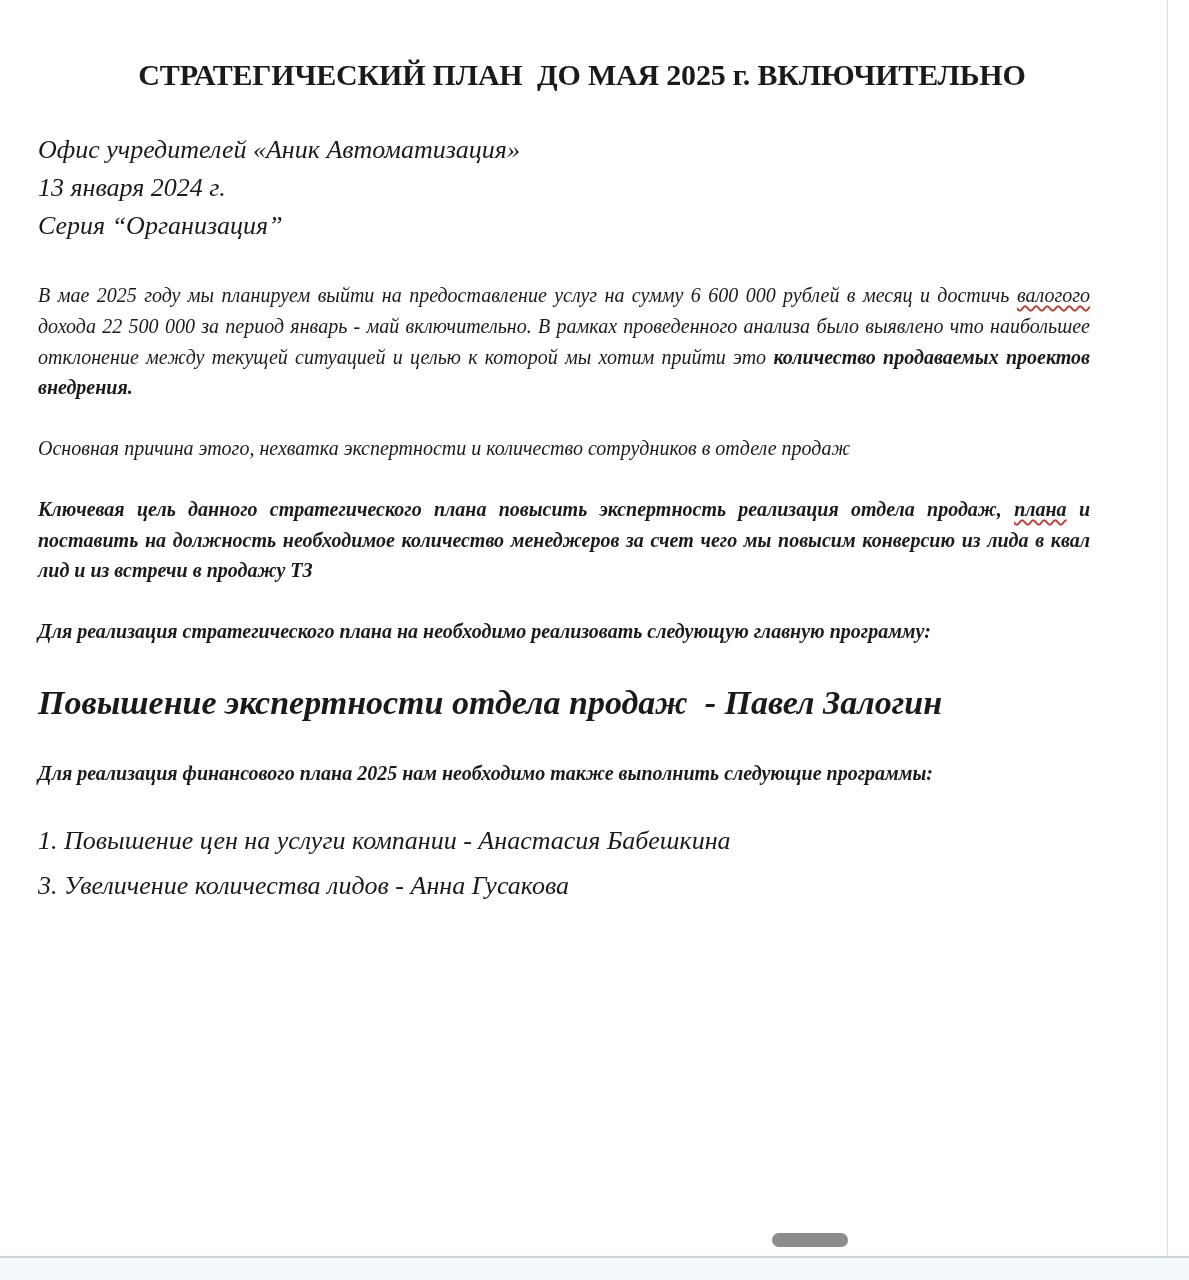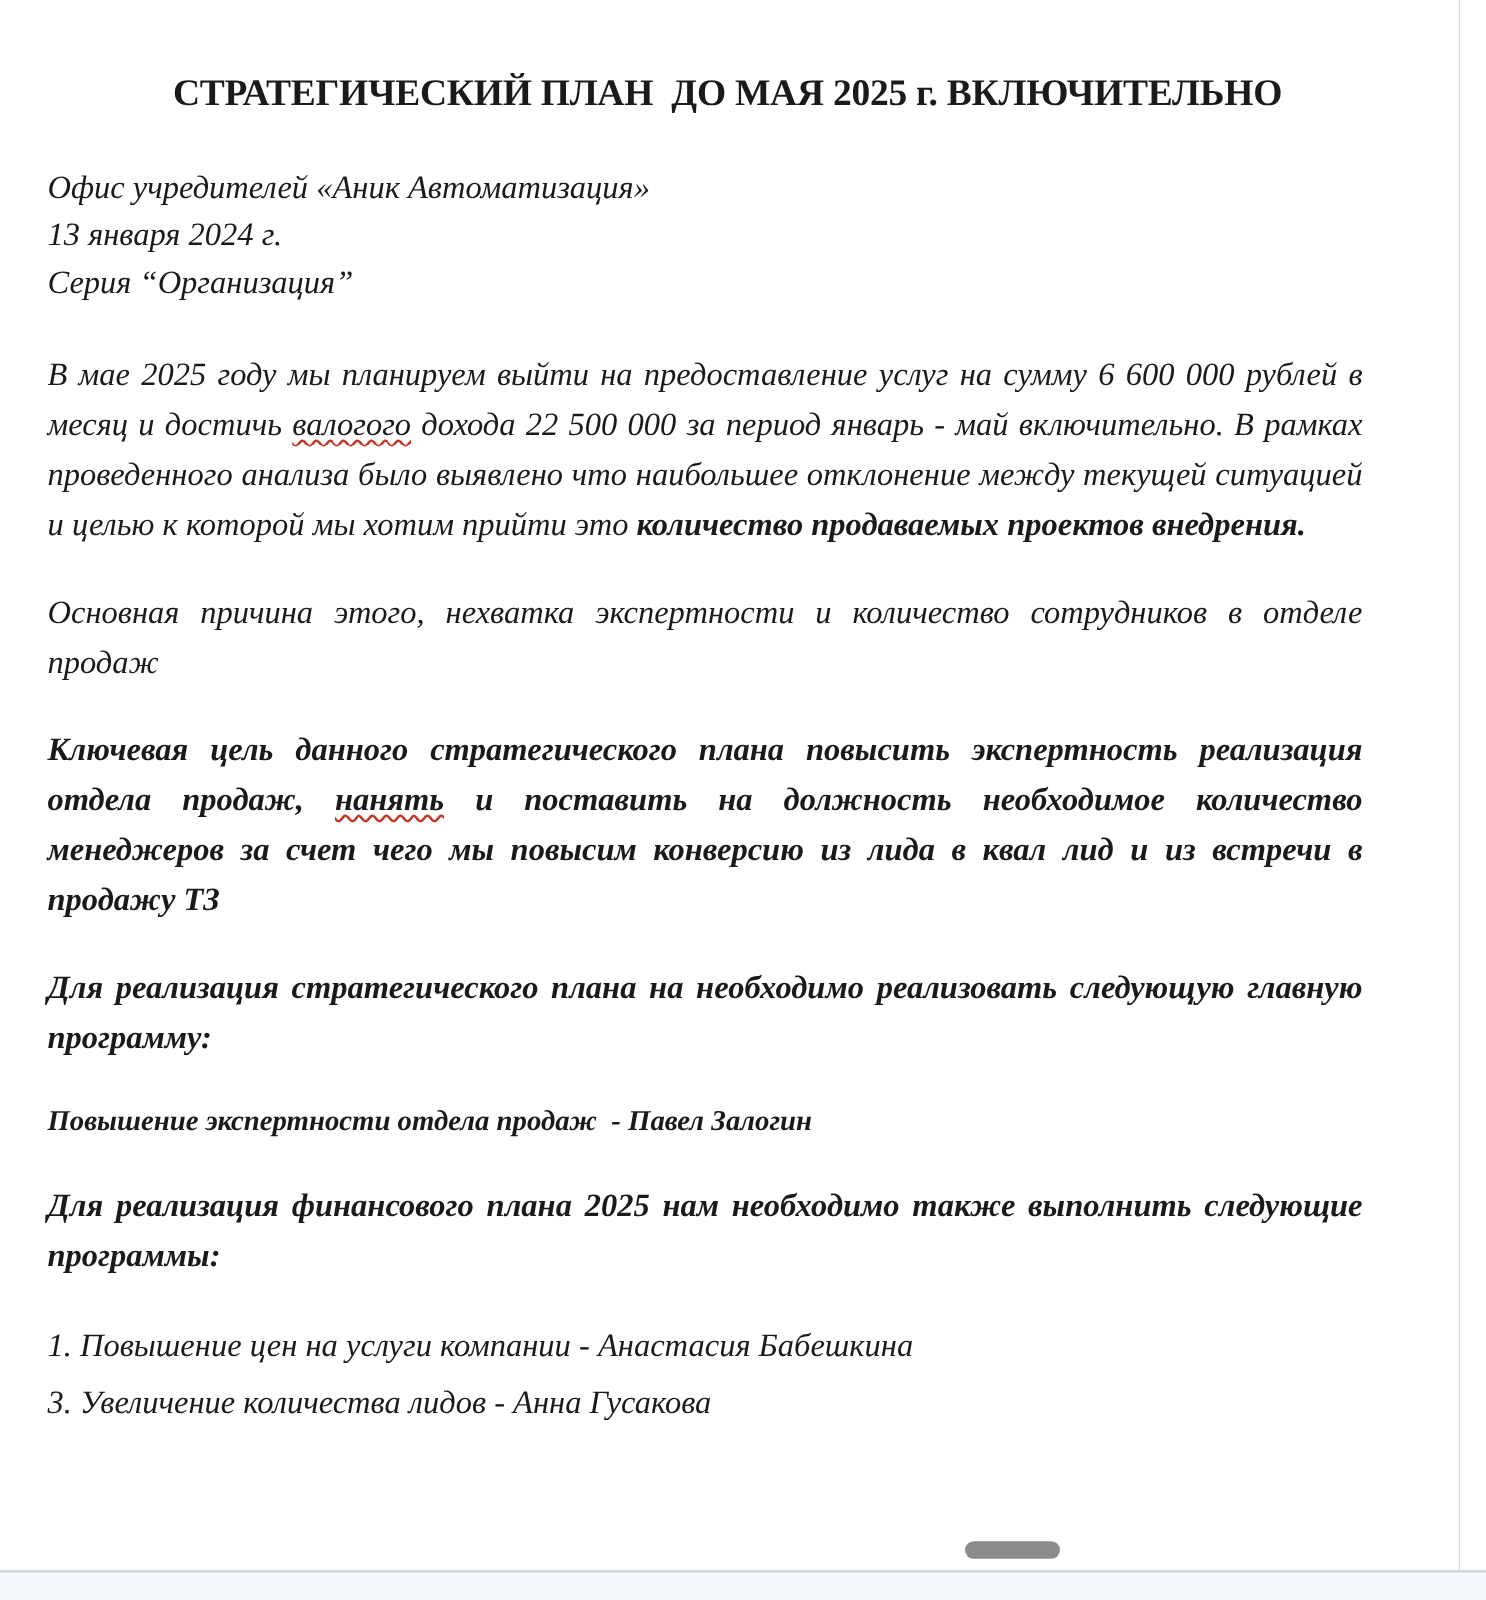--- a/index.html
+++ b/index.html
@@ -94,21 +94,21 @@
 
   .meta-line {
     font-style: italic;
     font-size: 26px;
     line-height: 1.48;
     white-space: pre;
   }
 
   p.para {
     font-style: italic;
-    font-size: 26px;
+    font-size: 20px;
     line-height: 1.54;
     text-align: justify;
     text-justify: inter-word;
     margin: 0;
   }
   p.para.bold {
     font-weight: bold;
   }
   .spacer-lg { height: 34px; }
   .spacer-md { height: 30px; }
@@ -123,21 +123,21 @@
     text-decoration: underline;
     text-decoration-color: #c0392b;
     text-decoration-style: wavy;
     text-decoration-thickness: 1.5px;
     text-underline-offset: 3px;
   }
 
   .single-line {
     font-style: italic;
     font-weight: bold;
-    font-size: 23px;
+    font-size: 34px;
     line-height: 1.5;
     margin: 0;
     white-space: pre;
   }
 
   ol.program-list {
     list-style: none;
     margin: 0;
     padding: 0;
   }
@@ -166,21 +166,21 @@
       <div class="spacer-lg"></div>
 
       <p class="para"><span>В мае 2025 году мы планируем выйти на предоставление услуг на сумму 6 600 000 рублей в месяц и достичь </span><span class="spell">валогого</span><span> дохода 22 500 000 за период январь - май включительно. В рамках проведенного анализа было выявлено что наибольшее отклонение между текущей ситуацией и целью к которой мы хотим прийти это </span><span class="tail-bold">количество продаваемых проектов внедрения.</span></p>
 
       <div class="spacer-md"></div>
 
       <p class="para">Основная причина этого, нехватка экспертности и количество сотрудников в отделе продаж</p>
 
       <div class="spacer-md"></div>
 
-      <p class="para bold"><span>Ключевая цель данного стратегического плана повысить экспертность реализация отдела продаж, </span><span class="spell">нанять</span><span> и поставить на должность необходимое количество менеджеров за счет чего мы повысим конверсию из лида в квал лид и из встречи в продажу ТЗ</span></p>
+      <p class="para bold"><span>Ключевая цель данного стратегического плана повысить экспертность реализация отдела продаж, </span><span class="spell">плана</span><span> и поставить на должность необходимое количество менеджеров за счет чего мы повысим конверсию из лида в квал лид и из встречи в продажу ТЗ</span></p>
 
       <div class="spacer-md"></div>
 
       <p class="para bold">Для реализация стратегического плана на необходимо реализовать следующую главную программу:</p>
 
       <div class="spacer-md"></div>
 
       <p class="single-line">Повышение экспертности отдела продаж  - Павел Залогин</p>
 
       <div class="spacer-md"></div>

